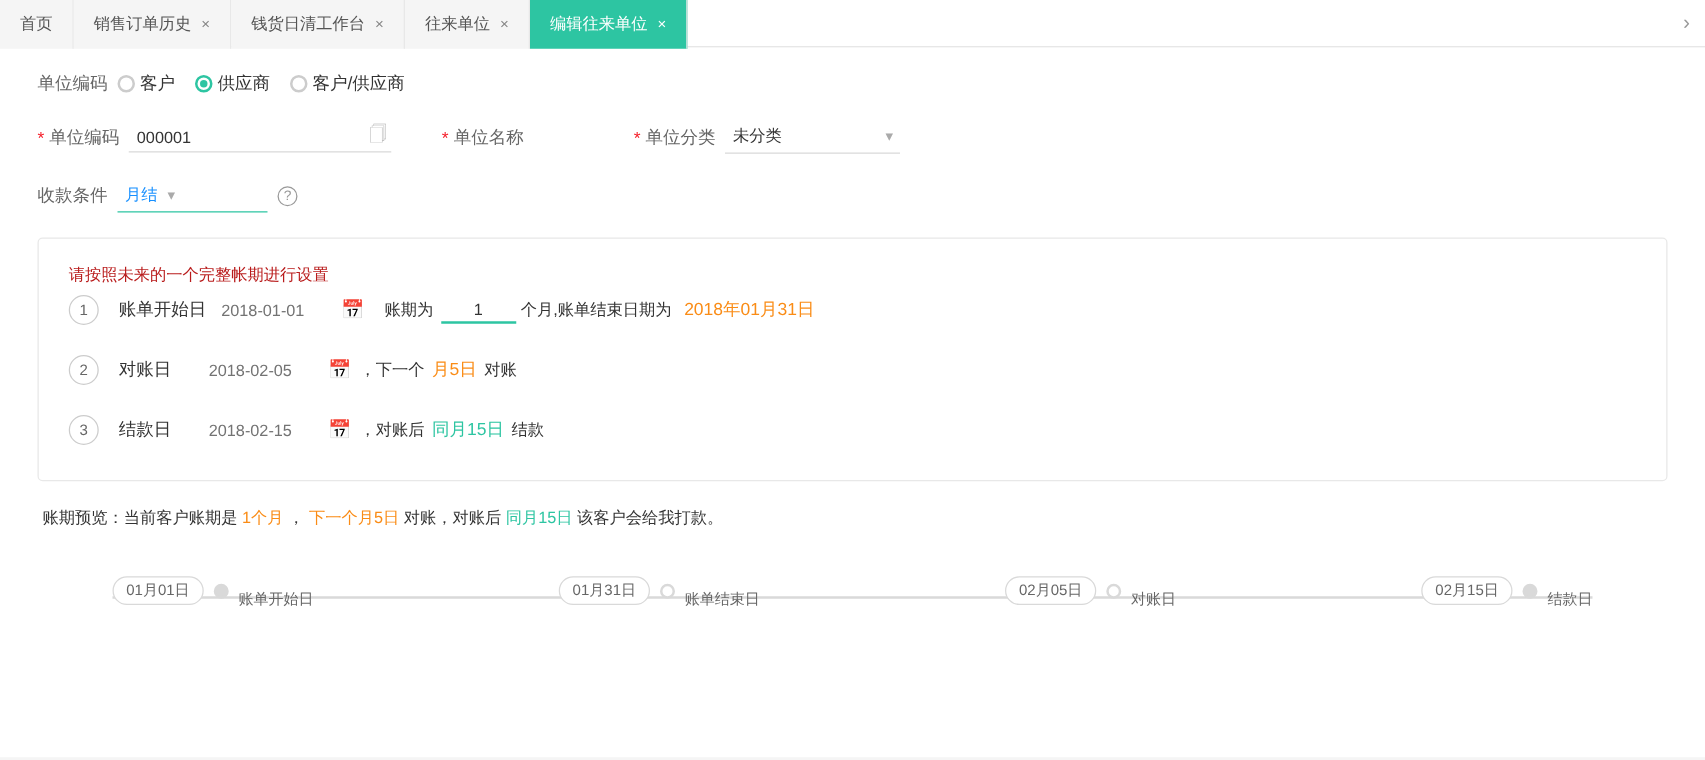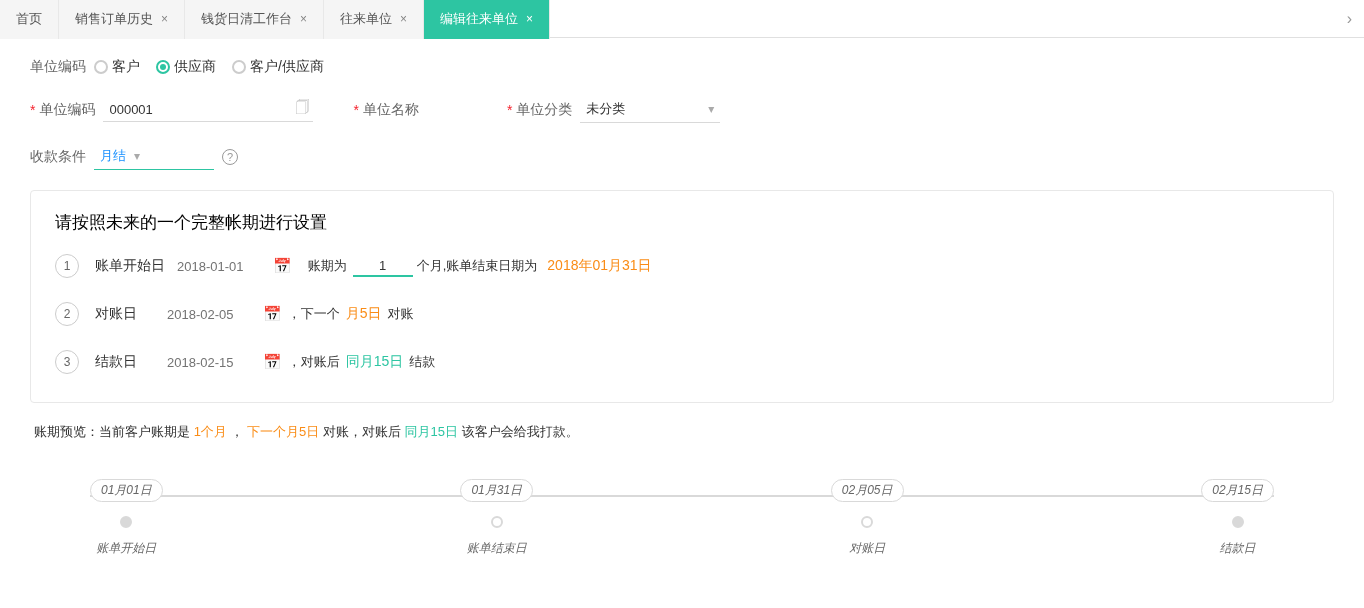--- a/index.html
+++ b/index.html
@@ -187,23 +187,23 @@
     }
 
     
     .settings-box {
       border: 1px solid #e8e8e8;
       border-radius: 4px;
       padding: 20px 24px;
       margin-bottom: 20px;
     }
     .settings-title {
-      font-size: 17px;
-      color: #000000;
-      margin-bottom: 20px;
+      font-size: 13px;
+      color: #b91c1c;
+      margin-bottom: 7px;
     }
     .settings-row {
       display: flex;
       align-items: center;
       margin-bottom: 24px;
     }
     .row-num {
       width: 24px;
       height: 24px;
       border-radius: 50%;
@@ -283,24 +283,23 @@
       background: #d9d9d9;
     }
     .timeline-nodes {
       display: flex;
       justify-content: space-between;
       position: relative;
       z-index: 1;
     }
     .timeline-node {
       display: flex;
-      flex-direction: column;
-      align-items: center;
+      flex-direction: row;
+      align-items: flex-start;
       gap: 8px;
-      font-style: italic;
     }
     .node-dot {
       width: 12px;
       height: 12px;
       border-radius: 50%;
       background: #fff;
       border: 2px solid #d9d9d9;
     }
     .node-dot.start { background: #d9d9d9; }
     .node-dot.end { background: #d9d9d9; }

